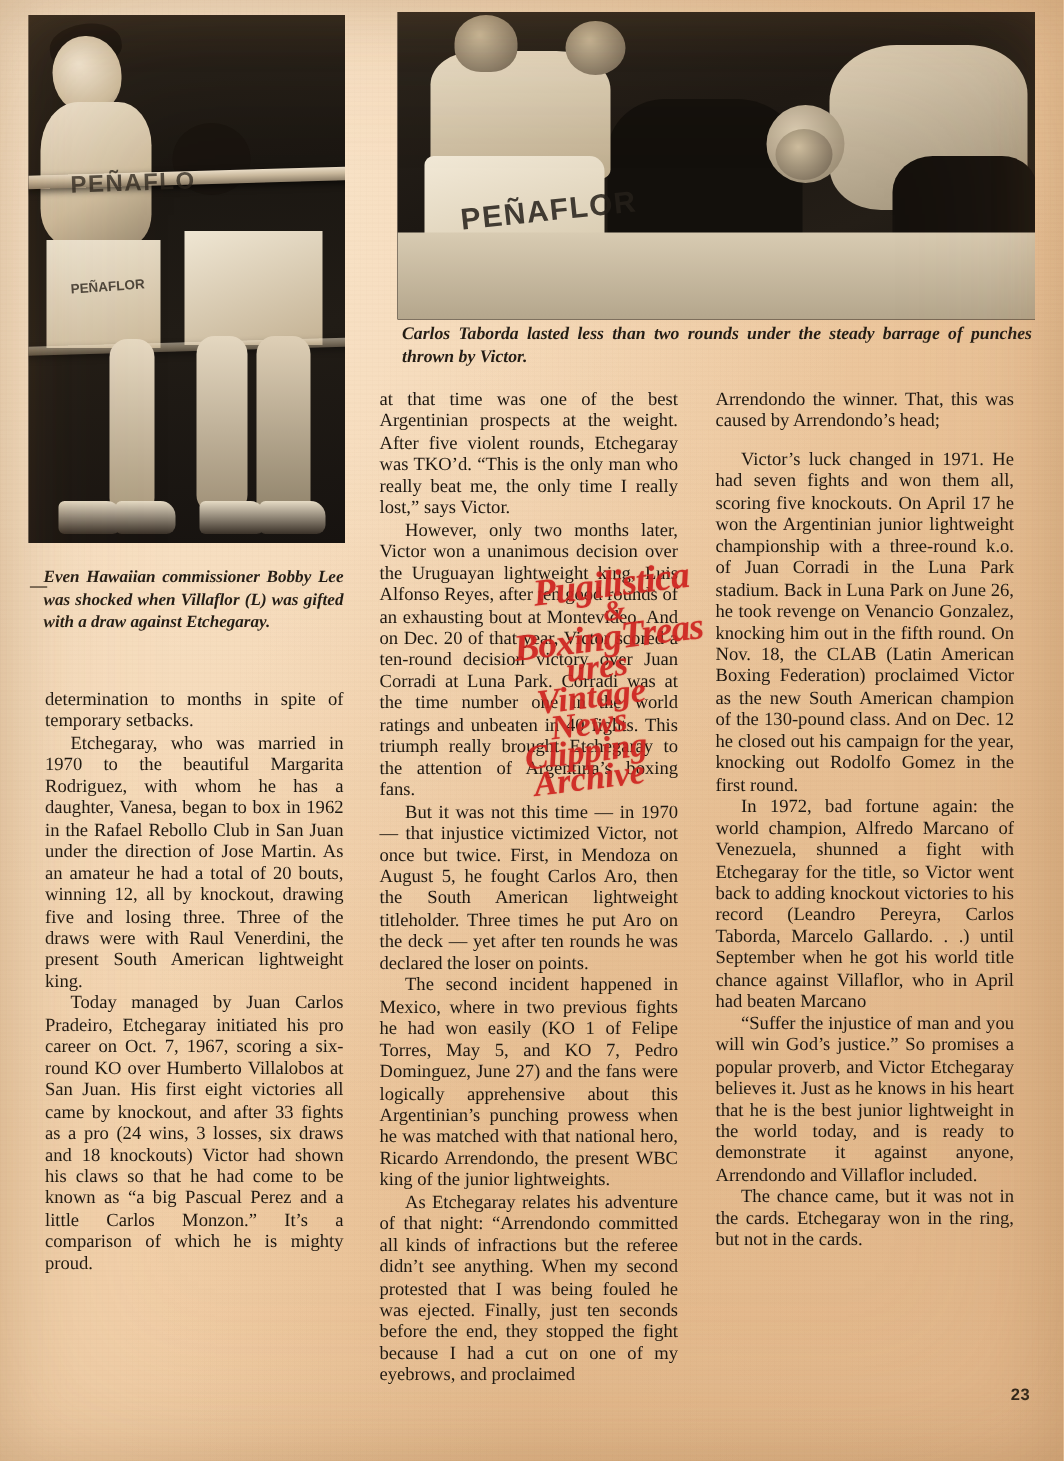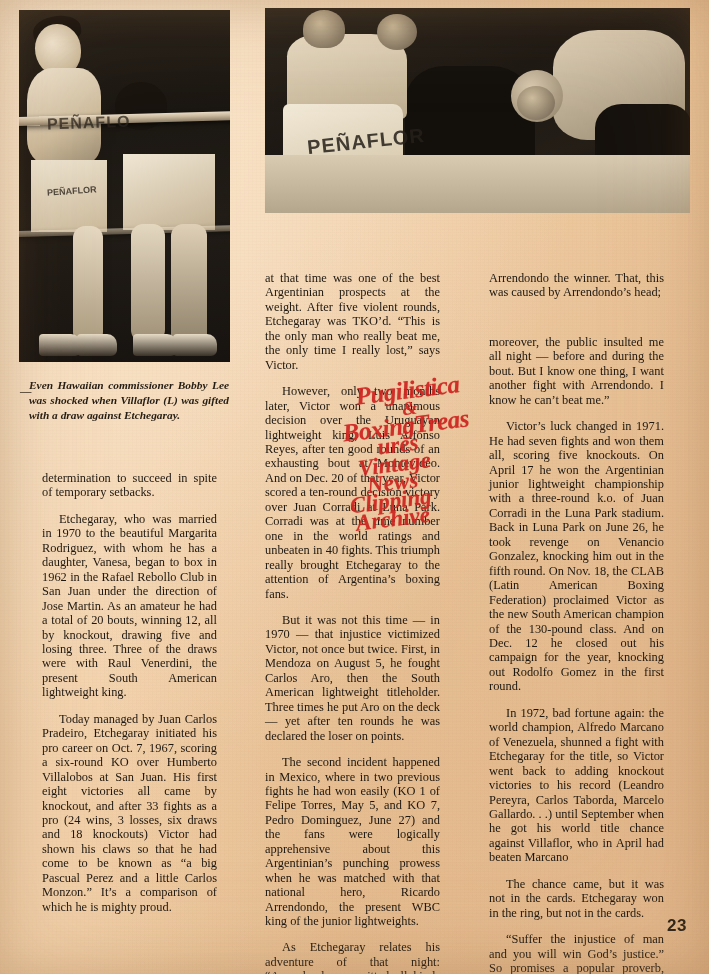--- a/index.html
+++ b/index.html
@@ -126,32 +126,32 @@
   .col{
     position:absolute;
     width:199px;
     font-size:12.4px;
     line-height:1.165;
     text-align:justify;
     text-justify:inter-word;
     color:#1e1811;
     hyphens:none;
   }
-  .col p{margin:12px;text-indent:17px;}
+  .col p{margin:0;text-indent:17px;}
   .col p.noind{text-indent:0;}
   #col1{left:30px;top:459px;height:455px;}
   #col2{left:253px;top:259px;height:660px;}
   #col3{left:477px;top:259px;height:660px;}
   #col3 .gap{display:block;height:11px;}
 
   
   #page-number{
     position:absolute;right:22px;bottom:38px;
     font-family:"Liberation Sans",sans-serif;
-    font-weight:700;font-size:17px;color:#2a2218;letter-spacing:.5px;
+    font-weight:700;font-size:11px;color:#2a2218;letter-spacing:.5px;
   }
 
   
   #watermark{
     position:absolute;left:300px;top:378px;width:230px;
     pointer-events:none;
     transform:rotate(-7deg);
     text-align:center;
     color:#cf2420;
     font-family:"Liberation Serif", serif;
@@ -216,48 +216,48 @@
       <div class="fig" id="pr-glove1"></div>
       <div class="fig" id="pr-glove2"></div>
       <div class="fig" id="pr-glove3"></div>
       <div class="fig" id="pr-whiteTrunk"></div>
       <div class="fig" id="pr-figR-dark"></div>
       <div id="pr-canvas"></div>
       <div class="pr-trunk-text">PEÑAFLOR</div>
     </div>
   </div>
 
+  <div class="caption" id="caption-right">Carlos Taborda lasted less than two rounds under the steady barrage of punches thrown by Victor.</div>
 
   <div class="caption" id="caption-left">
     <span class="dash">—</span>
     <span>Even Hawaiian commissioner Bobby Lee was shocked when Villaflor (L) was gifted with a draw against Etchegaray.</span>
   </div>
 
   <div class="col" id="col1">
-    <p class="noind">determination to succeed in spite of temporary setbacks.</p>
+    <p class="noind">determination to months in spite of temporary setbacks.</p>
     <p>Etchegaray, who was married in 1970 to the beautiful Margarita Rodriguez, with whom he has a daughter, Vanesa, began to box in 1962 in the Rafael Rebollo Club in San Juan under the direction of Jose Martin. As an amateur he had a total of 20 bouts, winning 12, all by knockout, drawing five and losing three. Three of the draws were with Raul Venerdini, the present South American lightweight king.</p>
     <p>Today managed by Juan Carlos Pradeiro, Etchegaray initiated his pro career on Oct. 7, 1967, scoring a six-round KO over Humberto Villalobos at San Juan. His first eight victories all came by knockout, and after 33 fights as a pro (24 wins, 3 losses, six draws and 18 knockouts) Victor had shown his claws so that he had come to be known as “a big Pascual Perez and a little Carlos Monzon.” It’s a comparison of which he is mighty proud.</p>
   </div>
 
   <div class="col" id="col2">
     <p class="noind">at that time was one of the best Argentinian prospects at the weight. After five violent rounds, Etchegaray was TKO’d. “This is the only man who really beat me, the only time I really lost,” says Victor.</p>
     <p>However, only two months later, Victor won a unanimous decision over the Uruguayan lightweight king, Luis Alfonso Reyes, after ten good rounds of an exhausting bout at Montevideo. And on Dec. 20 of that year, Victor scored a ten-round decision victory over Juan Corradi at Luna Park. Corradi was at the time number one in the world ratings and unbeaten in 40 fights. This triumph really brought Etchegaray to the attention of Argentina’s boxing fans.</p>
     <p>But it was not this time — in 1970 — that injustice victimized Victor, not once but twice. First, in Mendoza on August 5, he fought Carlos Aro, then the South American lightweight titleholder. Three times he put Aro on the deck — yet after ten rounds he was declared the loser on points.</p>
     <p>The second incident happened in Mexico, where in two previous fights he had won easily (KO 1 of Felipe Torres, May 5, and KO 7, Pedro Dominguez, June 27) and the fans were logically apprehensive about this Argentinian’s punching prowess when he was matched with that national hero, Ricardo Arrendondo, the present WBC king of the junior lightweights.</p>
     <p>As Etchegaray relates his adventure of that night: “Arrendondo committed all kinds of infractions but the referee didn’t see anything. When my second protested that I was being fouled he was ejected. Finally, just ten seconds before the end, they stopped the fight because I had a cut on one of my eyebrows, and proclaimed</p>
   </div>
 
   <div class="col" id="col3">
     <p class="noind">Arrendondo the winner. That, this was caused by Arrendondo’s head;</p>
     <span class="gap"></span>
-    <p class="noind">moreover, the public insulted me all night — before and during the bout. But I know one thing, I want another fight with Arrendondo. I know he can’t beat me.”</p>
     <p>Victor’s luck changed in 1971. He had seven fights and won them all, scoring five knockouts. On April 17 he won the Argentinian junior lightweight championship with a three-round k.o. of Juan Corradi in the Luna Park stadium. Back in Luna Park on June 26, he took revenge on Venancio Gonzalez, knocking him out in the fifth round. On Nov. 18, the CLAB (Latin American Boxing Federation) proclaimed Victor as the new South American champion of the 130-pound class. And on Dec. 12 he closed out his campaign for the year, knocking out Rodolfo Gomez in the first round.</p>
     <p>In 1972, bad fortune again: the world champion, Alfredo Marcano of Venezuela, shunned a fight with Etchegaray for the title, so Victor went back to adding knockout victories to his record (Leandro Pereyra, Carlos Taborda, Marcelo Gallardo. . .) until September when he got his world title chance against Villaflor, who in April had beaten Marcano</p>
+    <p>“Suffer the injustice of man and you will win God’s justice.” So promises a popular proverb, and Victor Etchegaray believes it. Just as he knows in his heart that he is the best junior lightweight in the world today, and is ready to demonstrate it against anyone, Arrendondo and Villaflor included.</p>
     <p>The chance came, but it was not in the cards. Etchegaray won in the ring, but not in the cards.</p>
-    <p>“Suffer the injustice of man and you will win God’s justice.” So promises a popular proverb, and Victor Etchegaray believes it. Just as he knows in his heart that he is the best junior lightweight in the world today, and is ready to demonstrate it against anyone, Arrendondo and Villaflor included.</p>
   </div>
 
   <div id="page-number">23</div>
 
   <div id="watermark">
     <span class="w1">Pugilistica</span>
     <span class="w2">&amp;</span>
     <span class="w3">BoxingTreas</span>
     <span class="w4">ures</span>
     <span class="w5">Vintage</span>

